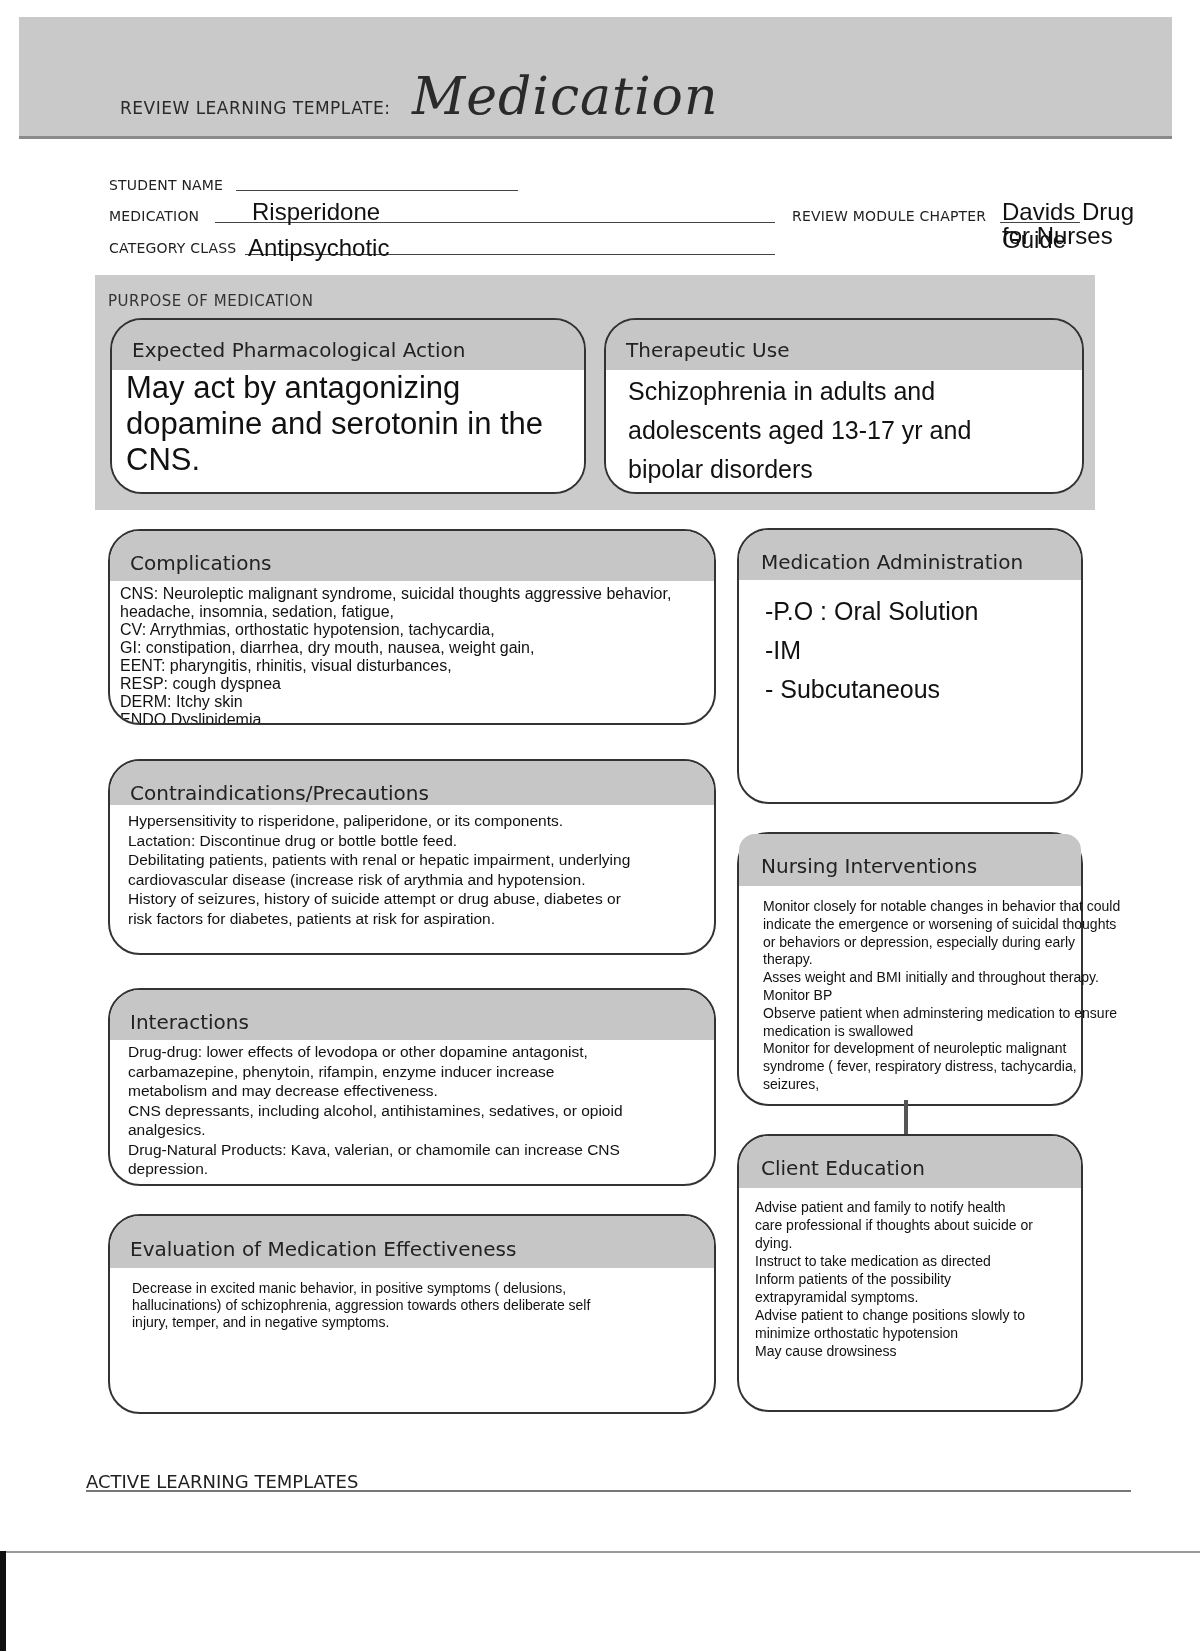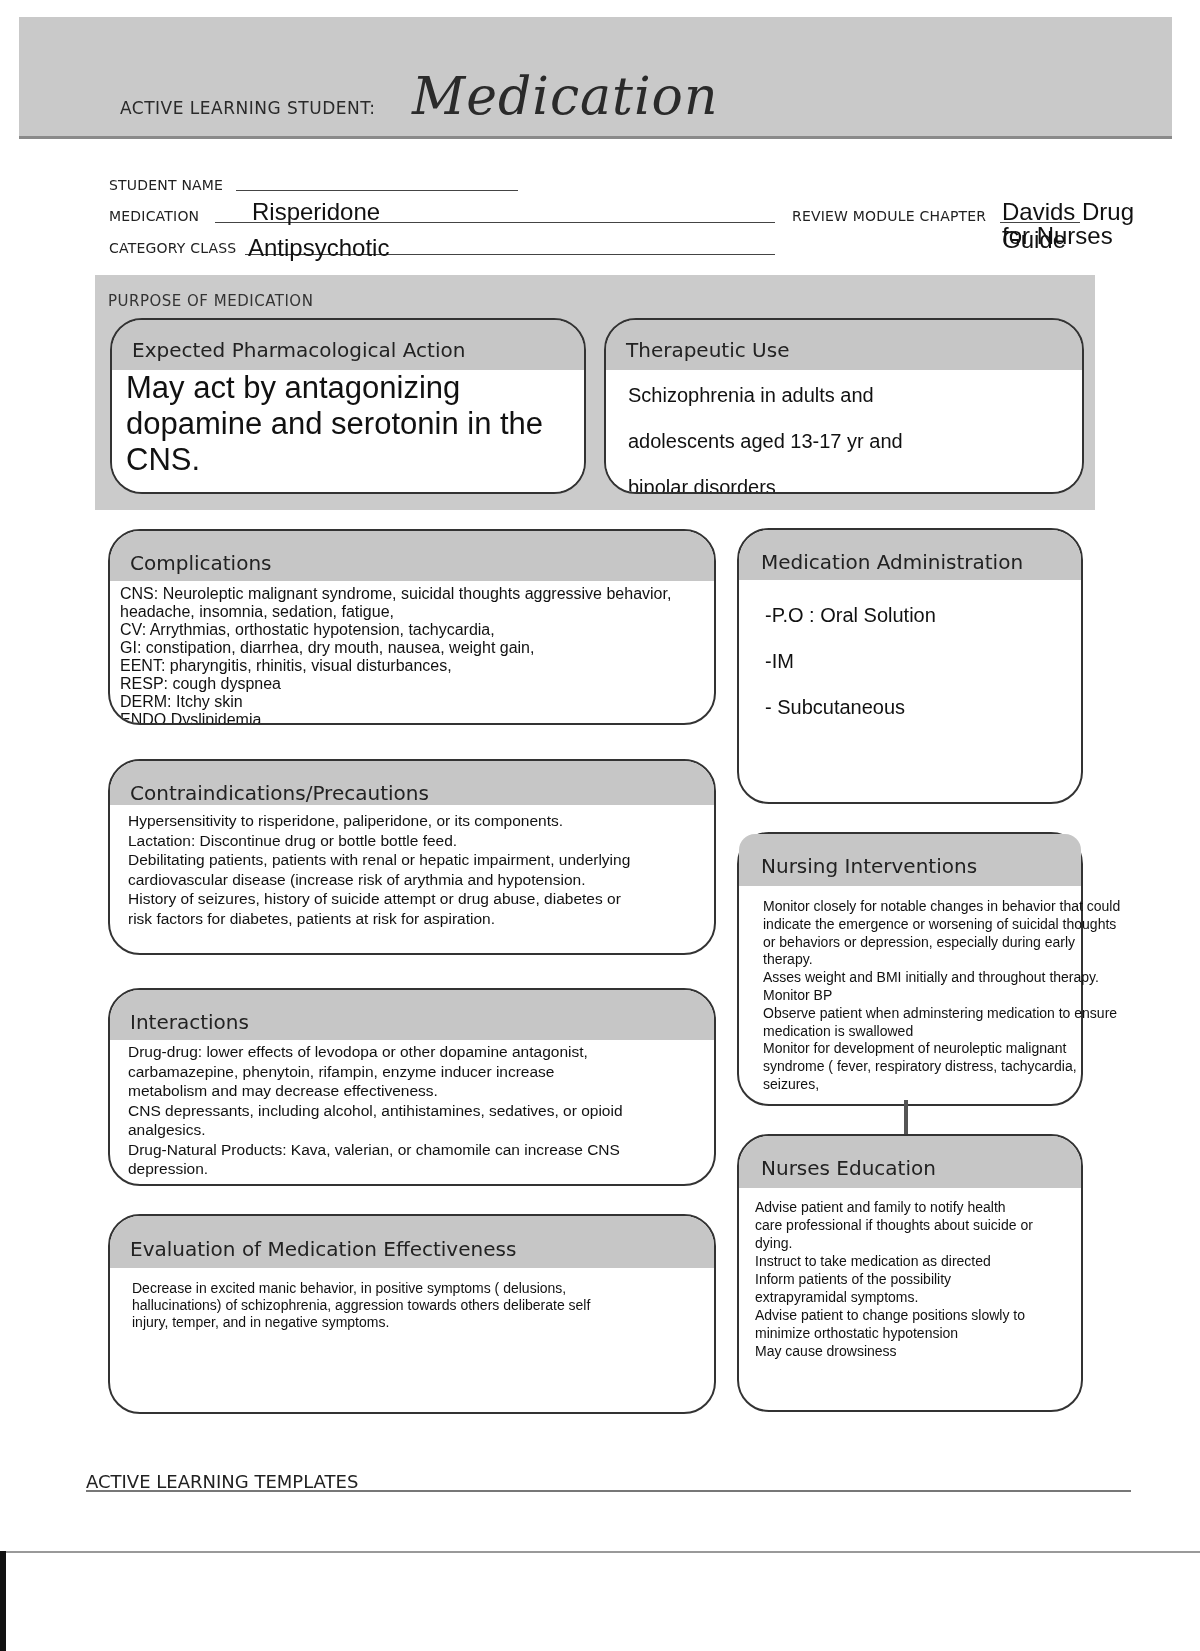--- a/index.html
+++ b/index.html
@@ -40,38 +40,38 @@
       background: #fff; overflow: hidden; box-sizing: border-box;
     }
     .box-head {
       background: #c6c6c6; color: #222;
       font-family: "DejaVu Sans", sans-serif;
       font-size: 20px; padding: 0 20px; box-sizing: border-box;
     }
     .box-body { white-space: pre-line; color: #111; }
     .small { font-size: 16px; line-height: 18px; }
     .med { font-size: 15.5px; line-height: 19.5px; }
-    .big { font-size: 20px; line-height: 46px; }
+    .big { font-size: 25px; line-height: 39px; }
     .bigger { font-size: 31px; line-height: 36px; }
 
     .connector { left: 904px; top: 1100px; width: 4px; height: 34px; background: #555; }
 
     .footer-label {
       left: 86px; top: 1471px; font-size: 18px; color: #222;
       font-family: "DejaVu Sans", sans-serif;
     }
     .footer-rule { left: 86px; top: 1490px; width: 1045px; height: 2px; background: #777; }
     .bottom-rule { left: 0; top: 1551px; width: 1200px; height: 2px; background: #999; }
     .left-edge { left: 0; top: 1551px; width: 6px; height: 100px; background: #111; }
   </style>
 </head>
 <body>
 
 <div class="abs hdr-band"></div>
-<div class="abs hdr-kicker">ACTIVE LEARNING STUDENT:</div>
+<div class="abs hdr-kicker">REVIEW LEARNING TEMPLATE:</div>
 <div class="abs hdr-title">Medication</div>
 
 <div class="abs field-label" style="left:109px;top:177px;">STUDENT NAME</div>
 <div class="abs field-line" style="left:236px;top:190px;width:282px;"></div>
 <div class="abs field-val" style="left:240px;top:170px;"></div>
 
 <div class="abs field-label" style="left:109px;top:208px;">MEDICATION</div>
 <div class="abs field-line" style="left:215px;top:222px;width:560px;"></div>
 <div class="abs field-val" style="left:252px;top:198px;">Risperidone</div>
 
@@ -152,21 +152,21 @@
   <div class="box-body med" style="padding:2px 18px;">Drug-drug: lower effects of levodopa or other dopamine antagonist,
 carbamazepine, phenytoin, rifampin, enzyme inducer increase
 metabolism and may decrease effectiveness.
 CNS depressants, including alcohol, antihistamines, sedatives, or opioid
 analgesics.
 Drug-Natural Products: Kava, valerian, or chamomile can increase CNS
 depression.</div>
 </div>
 
 <div class="box" style="left:737px;top:1134px;width:346px;height:278px;">
-  <div class="box-head" style="height:52px;line-height:64px;padding:0 22px;">Nurses Education</div>
+  <div class="box-head" style="height:52px;line-height:64px;padding:0 22px;">Client Education</div>
   <div class="box-body small" style="padding:10px 16px;font-size:14px;line-height:18px;">Advise patient and family to notify health
 care professional if thoughts about suicide or
 dying.
 Instruct to take medication as directed
 Inform patients of the possibility
 extrapyramidal symptoms.
 Advise patient to change positions slowly to
 minimize orthostatic hypotension
 May cause drowsiness</div>
 </div>

